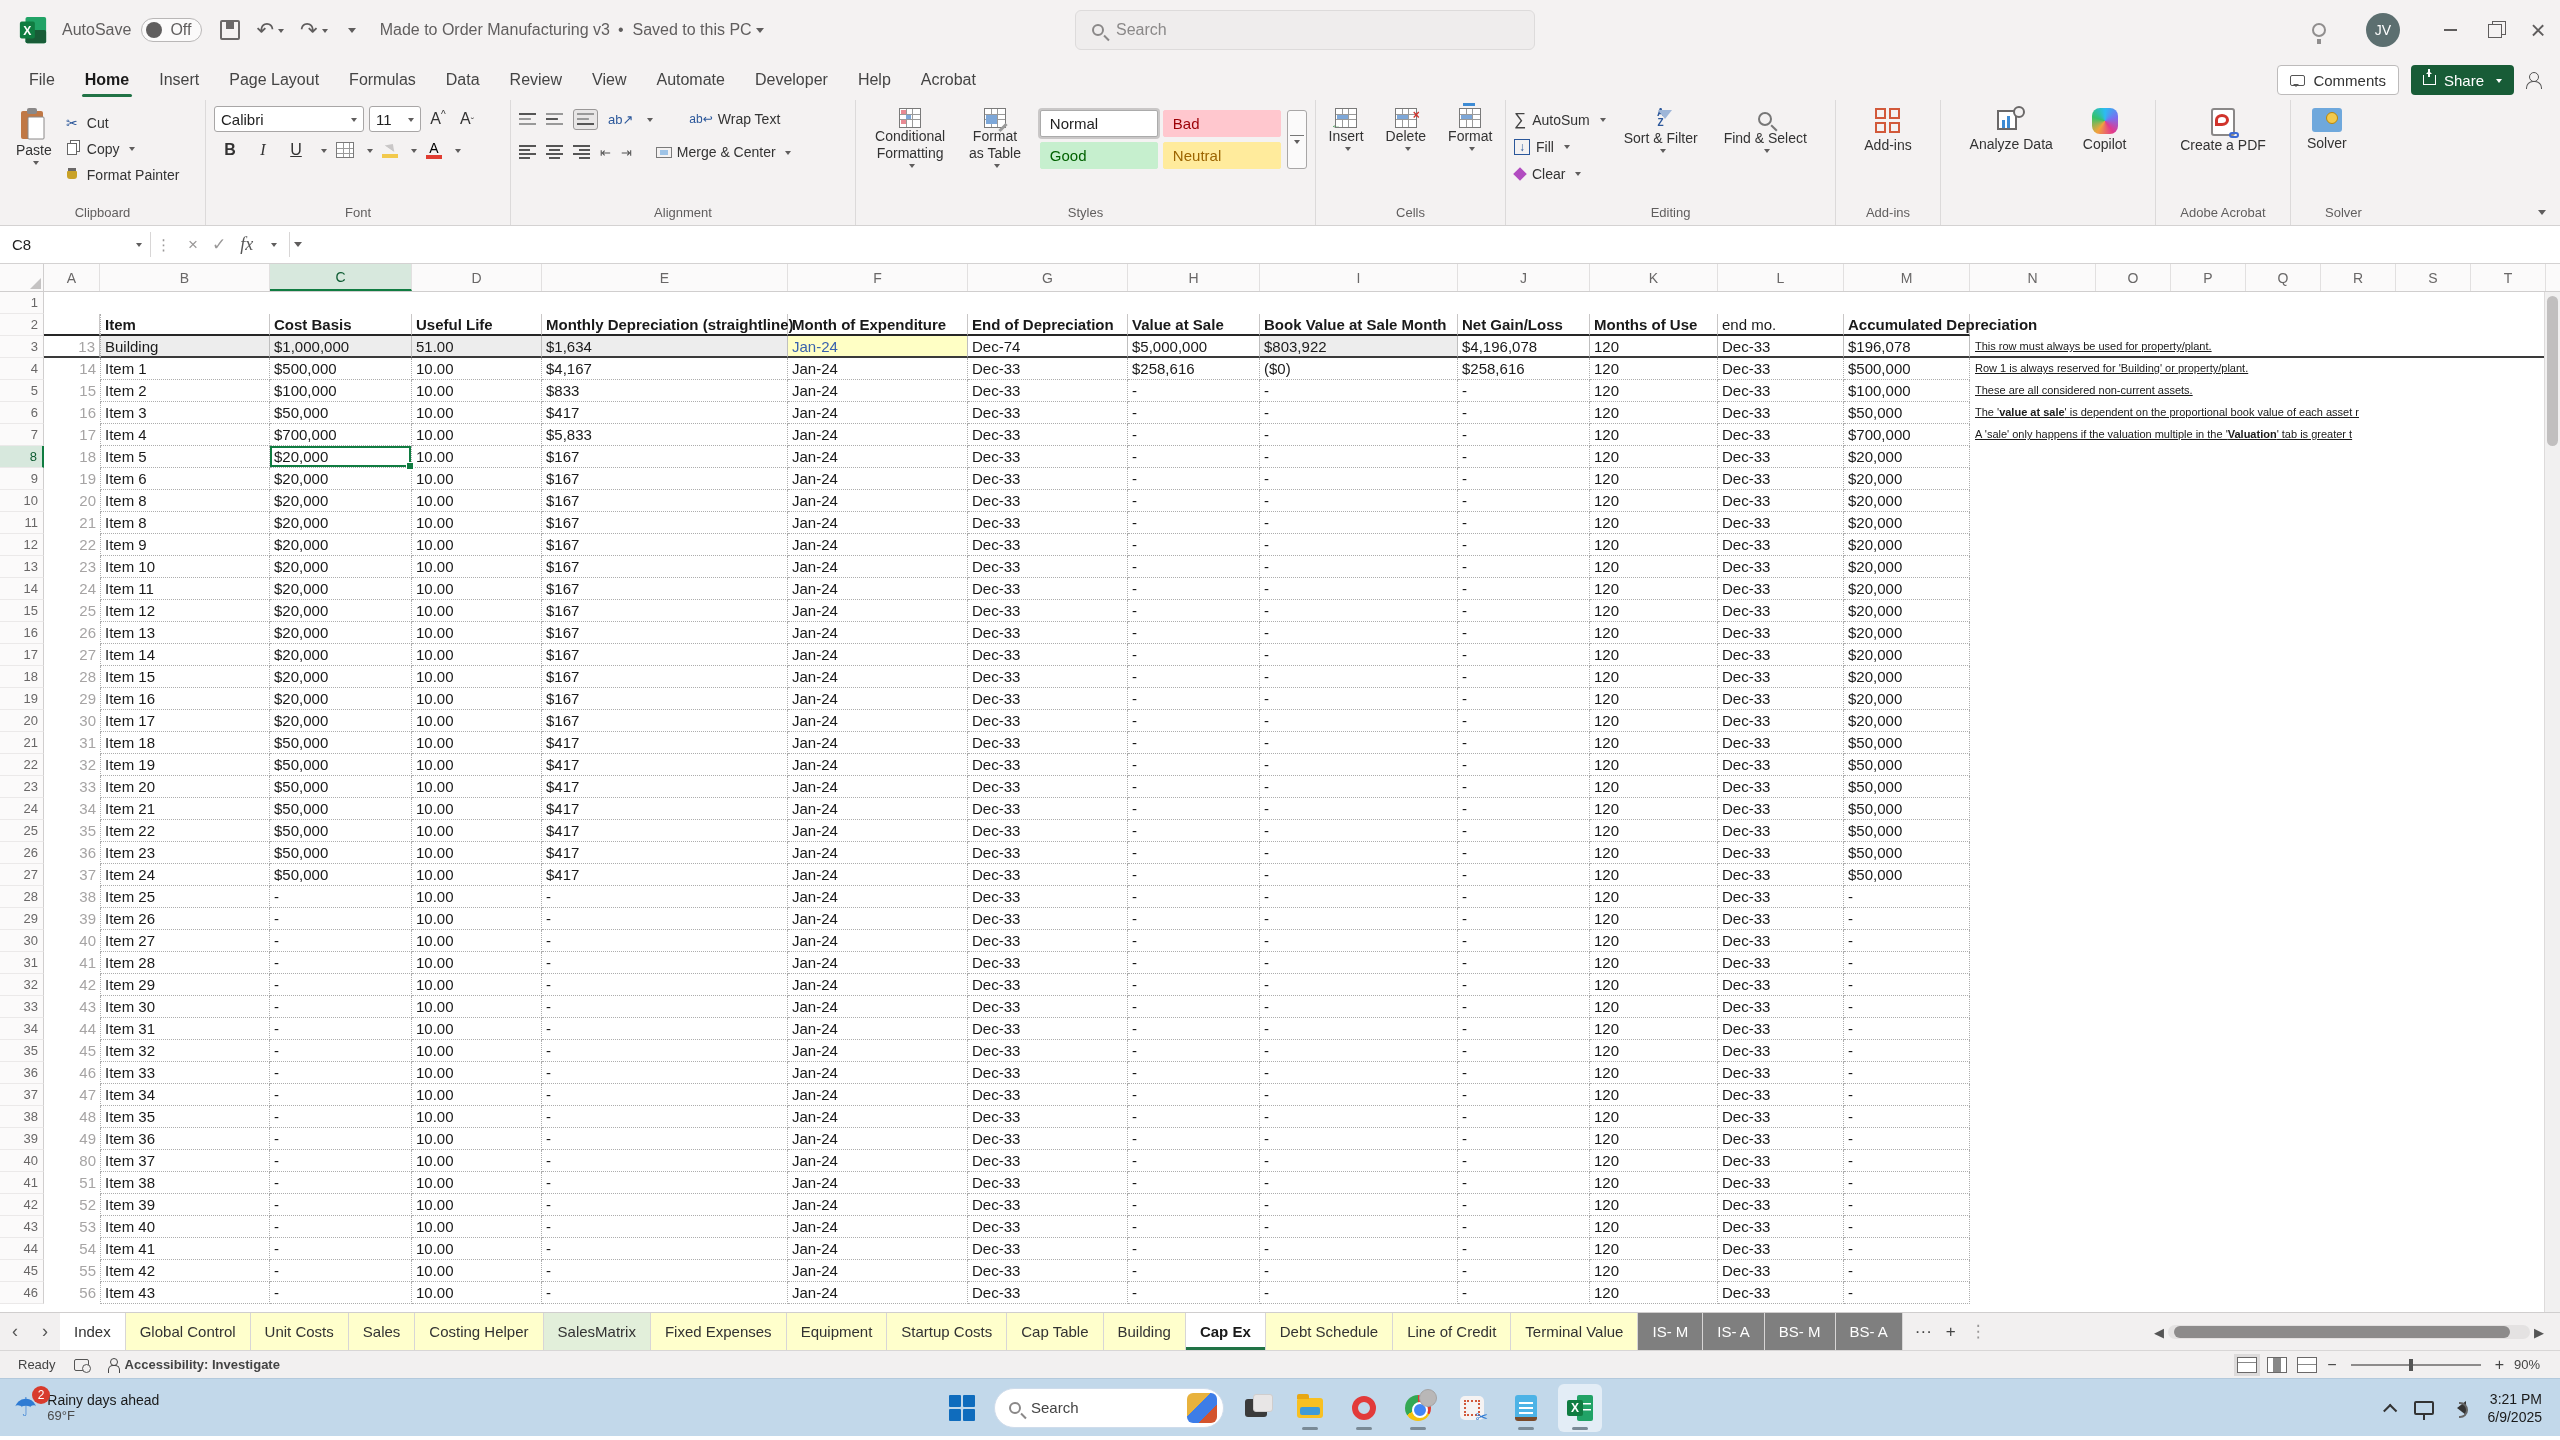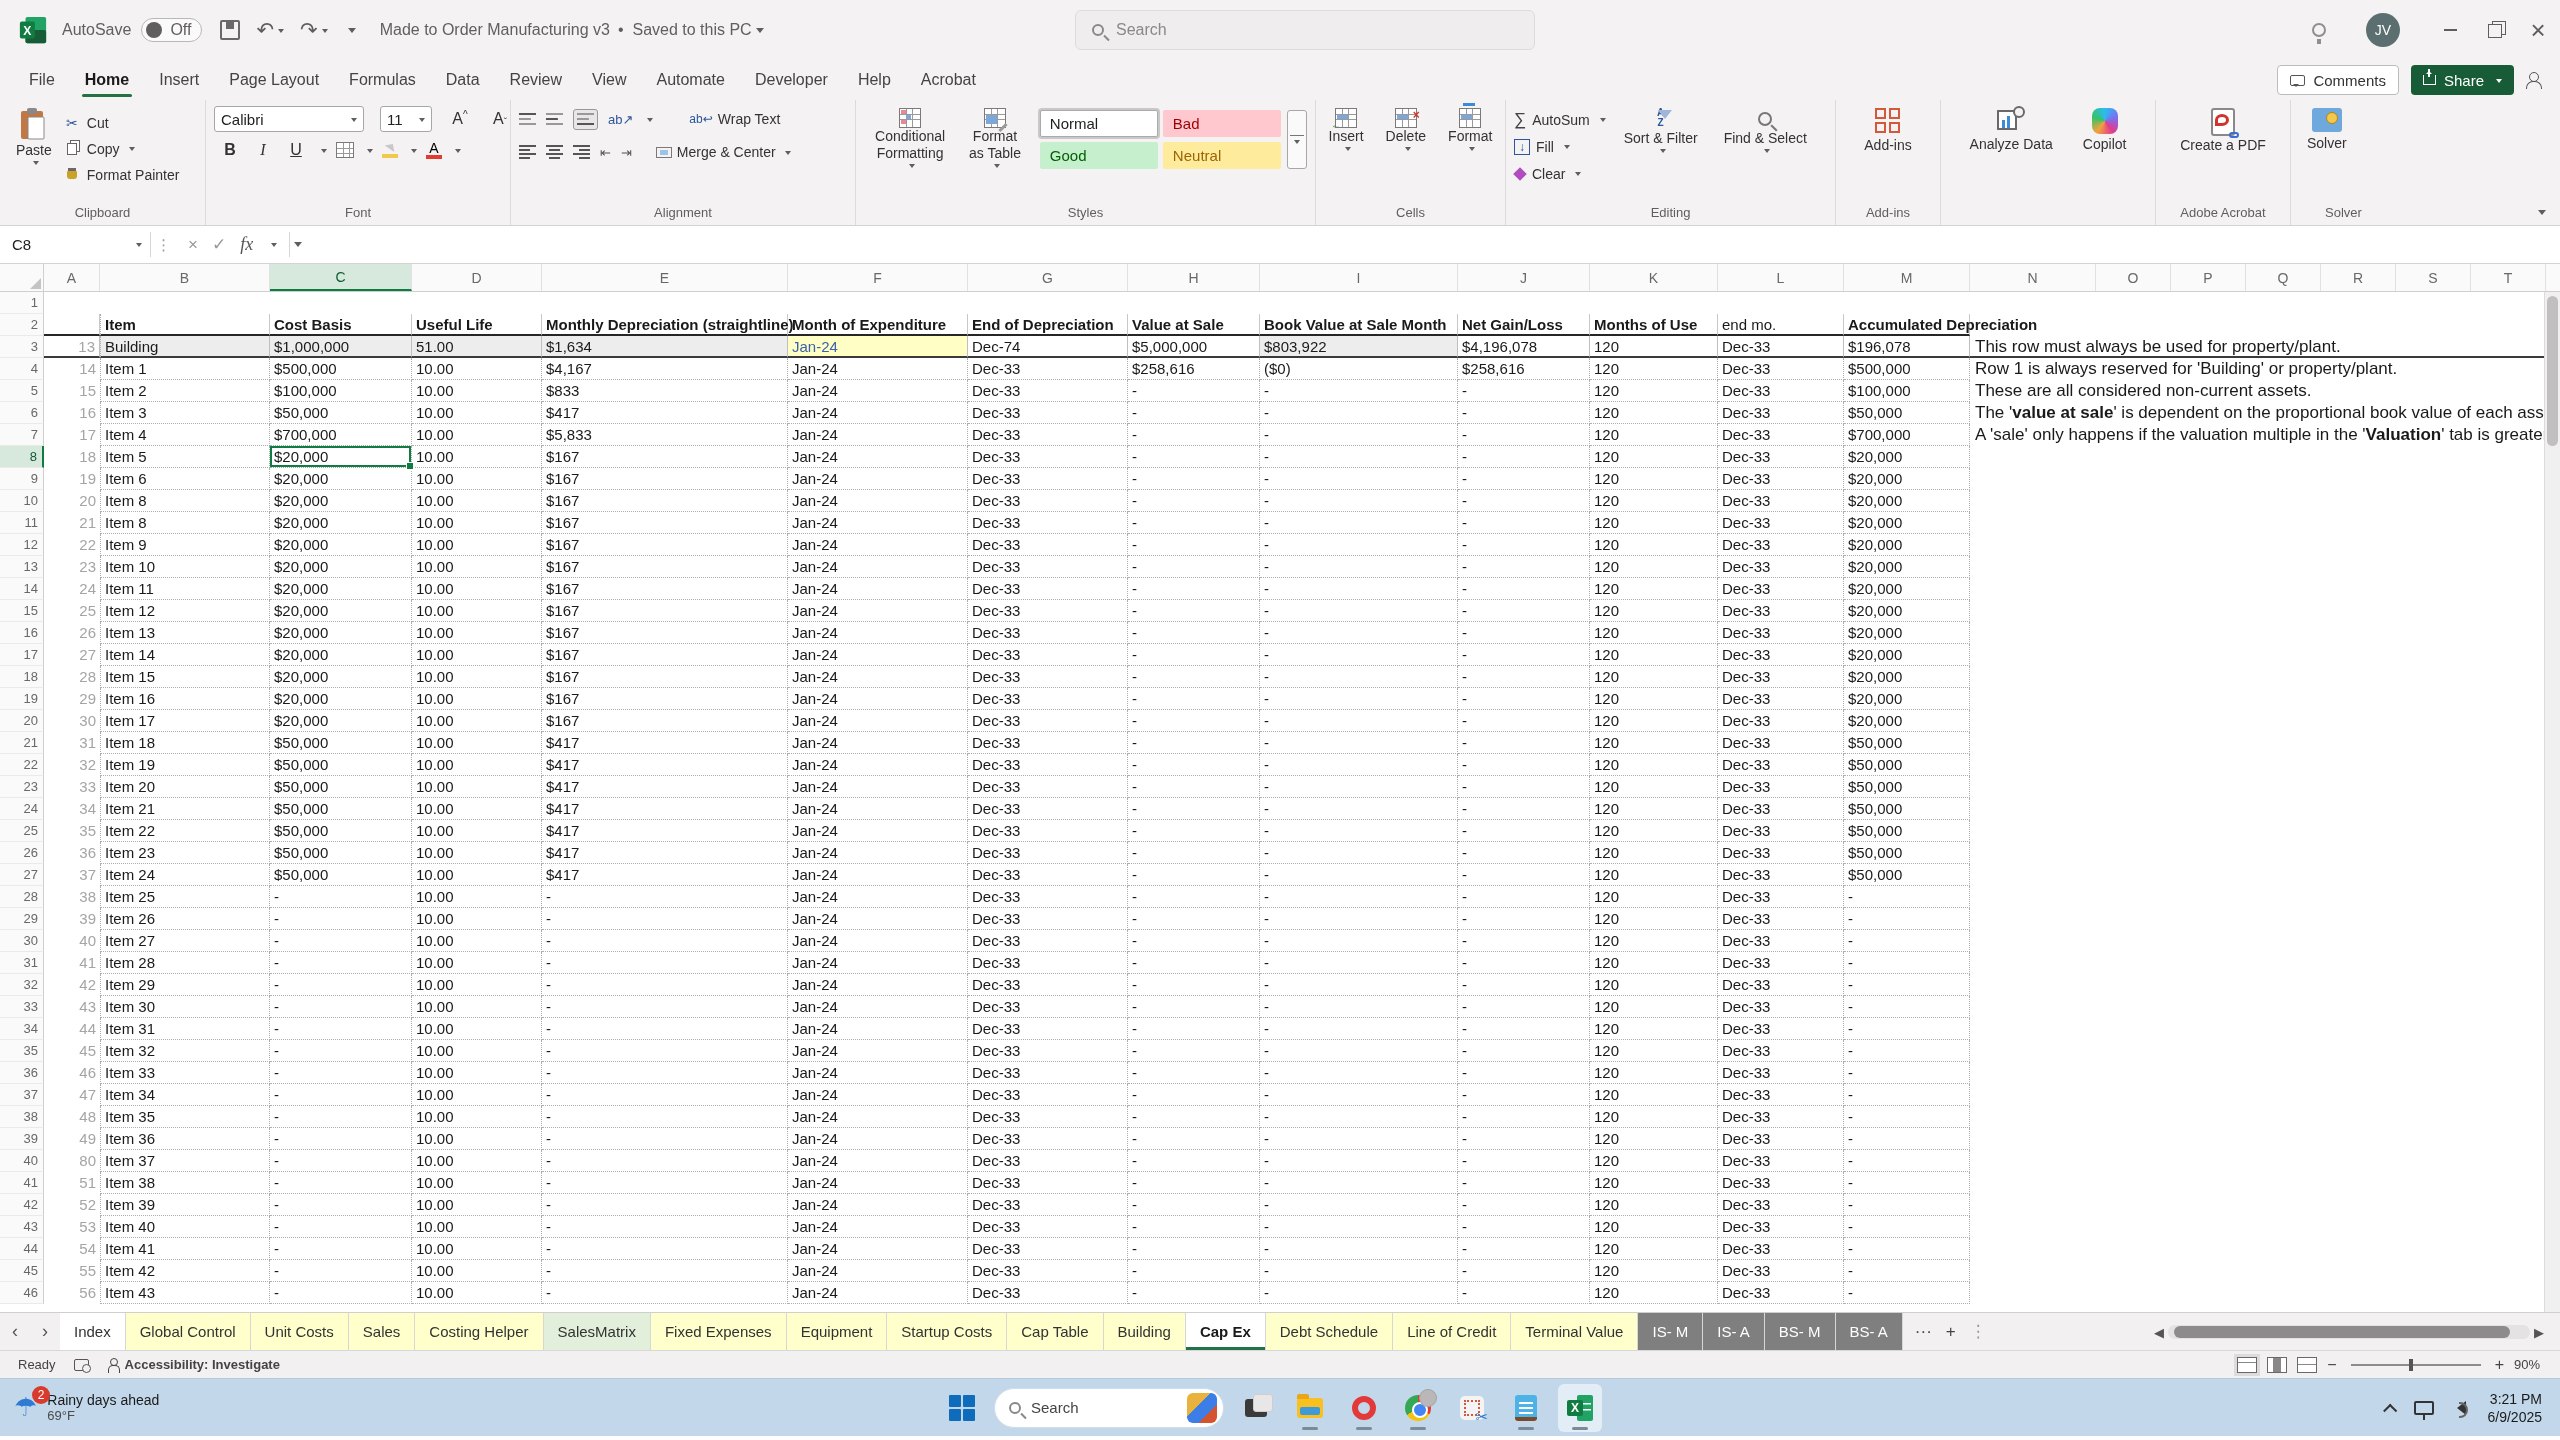--- a/index.html
+++ b/index.html
@@ -112,21 +112,21 @@
   .gut.hl { background:#d7e8dd; color:#0e5c32; border-right:2px solid #107c41;}
   .cell { font-size:15px; color:#1a1a1a; line-height:21px; padding:0 4px; white-space:nowrap; overflow:hidden; }
   .acell { color:#a6a4a4; text-align:right; overflow:visible;}
   .bordcell { border-right:1px dotted #adadad; border-bottom:1px dotted #adadad;}
   .bleft { border-left:1px dotted #adadad;}
   .hrow .cell { font-weight:bold; border-bottom:2px solid #262626; border-right:1px solid #c9c7c7; overflow:visible;}
   .hrow .cell.nb { font-weight:normal;}
   .r3 .cell { border-bottom:2px solid #3a3a3a; border-right:1px solid #bfbfbf;}
   .grayfill { background:#ededed;}
   .yellowcell { background:#ffffc5; color:#3a62ad;}
-  .note { flex:1; font-size:17px; padding-left:5px; white-space:nowrap; overflow:hidden; border:none;}
+  .note { flex:1; font-size:11px; padding-left:5px; white-space:nowrap; overflow:hidden; border:none;text-decoration:underline;}
   .r3 .note { border-bottom:2px solid #3a3a3a;}
   .selcell { position:relative; box-shadow: inset 0 0 0 2px #107c41; overflow:visible;}
   .selcell:after { content:""; position:absolute; right:-3px; bottom:-3px; width:6px; height:6px; background:#107c41; border:1px solid #fff;}
   #vscroll { position:absolute; top:0; right:0; width:16px; bottom:0; background:#f1f0f0; border-left:1px solid #dddbdb;}
   #vscroll .thumb { position:absolute; top:4px; left:2px; width:11px; height:150px; background:#c1bfbf; border-radius:6px;}
   
   #tabsbar { height:38px; background:#f2f0f0; border-top:1px solid #d0cece; display:flex; align-items:stretch; position:relative;}
   .navarr { width:30px; display:flex; align-items:center; justify-content:center; color:#555; font-size:18px;}
   .stab { display:flex; align-items:center; padding:0 14px; font-size:15px; color:#333; border-right:1px solid #d8d6d6; position:relative; white-space:nowrap;}
   .stab.yellow { background:#ffffcc; }
@@ -299,21 +299,21 @@
             <span>Format Painter</span>
           </div>
       </div>
     </div>
     <div class="rg-label">Clipboard</div>
   </div>
 
   <div class="rgroup" style="width:305px;">
     <div class="rg-body">
       <div class="stack" style="gap:6px;">
-        <div style="display:flex; gap:16px; align-items:center;">
+        <div style="display:flex; gap:5px; align-items:center;">
           <span class="fontsel">
               <span>Calibri</span>
               <span class="car sm"></span>
             </span>
           <span class="fontsel sizesel">
               <span>11</span>
               <span class="car sm"></span>
             </span>
           <span class="fbtn">A<span style="font-size:10px;transform:translateY(-5px);">^</span></span>
           <span class="fbtn">A<span style="font-size:10px;transform:translateY(3px);">ˇ</span></span>

